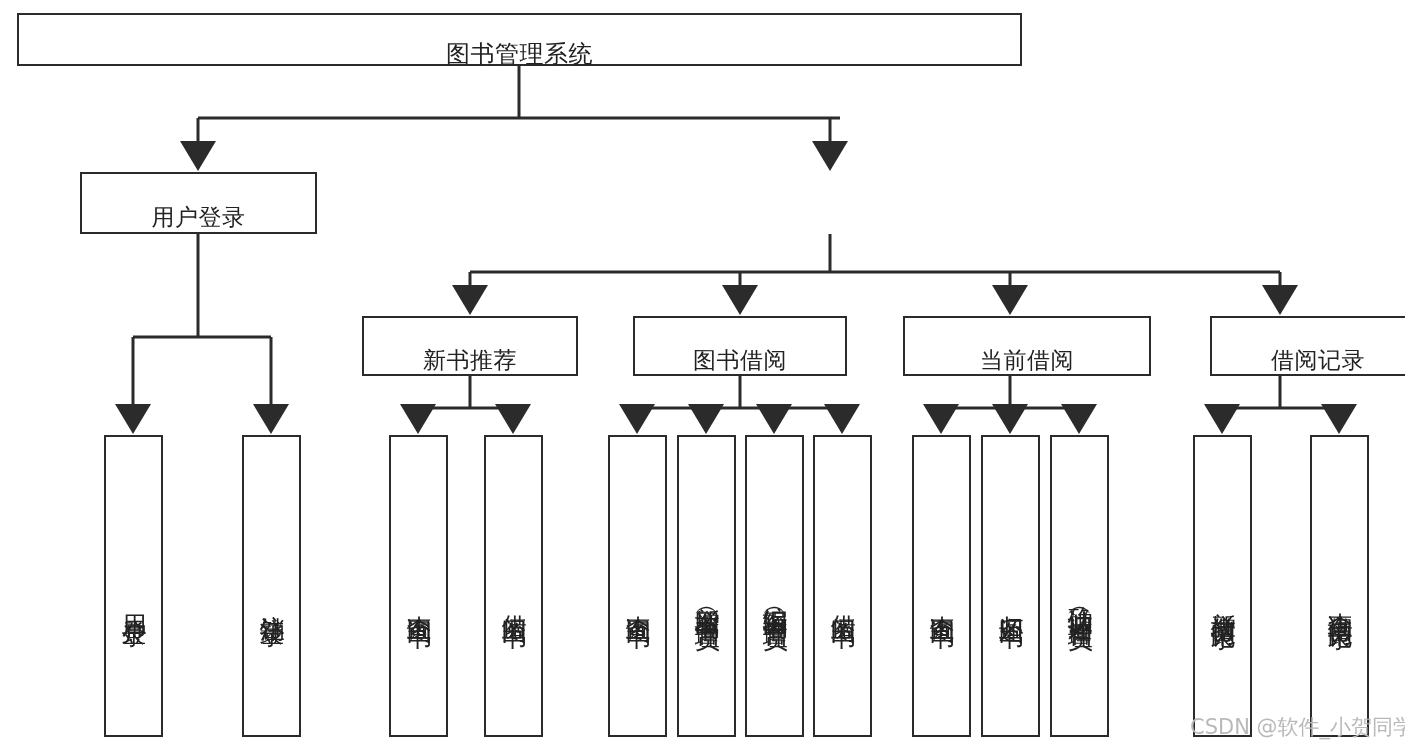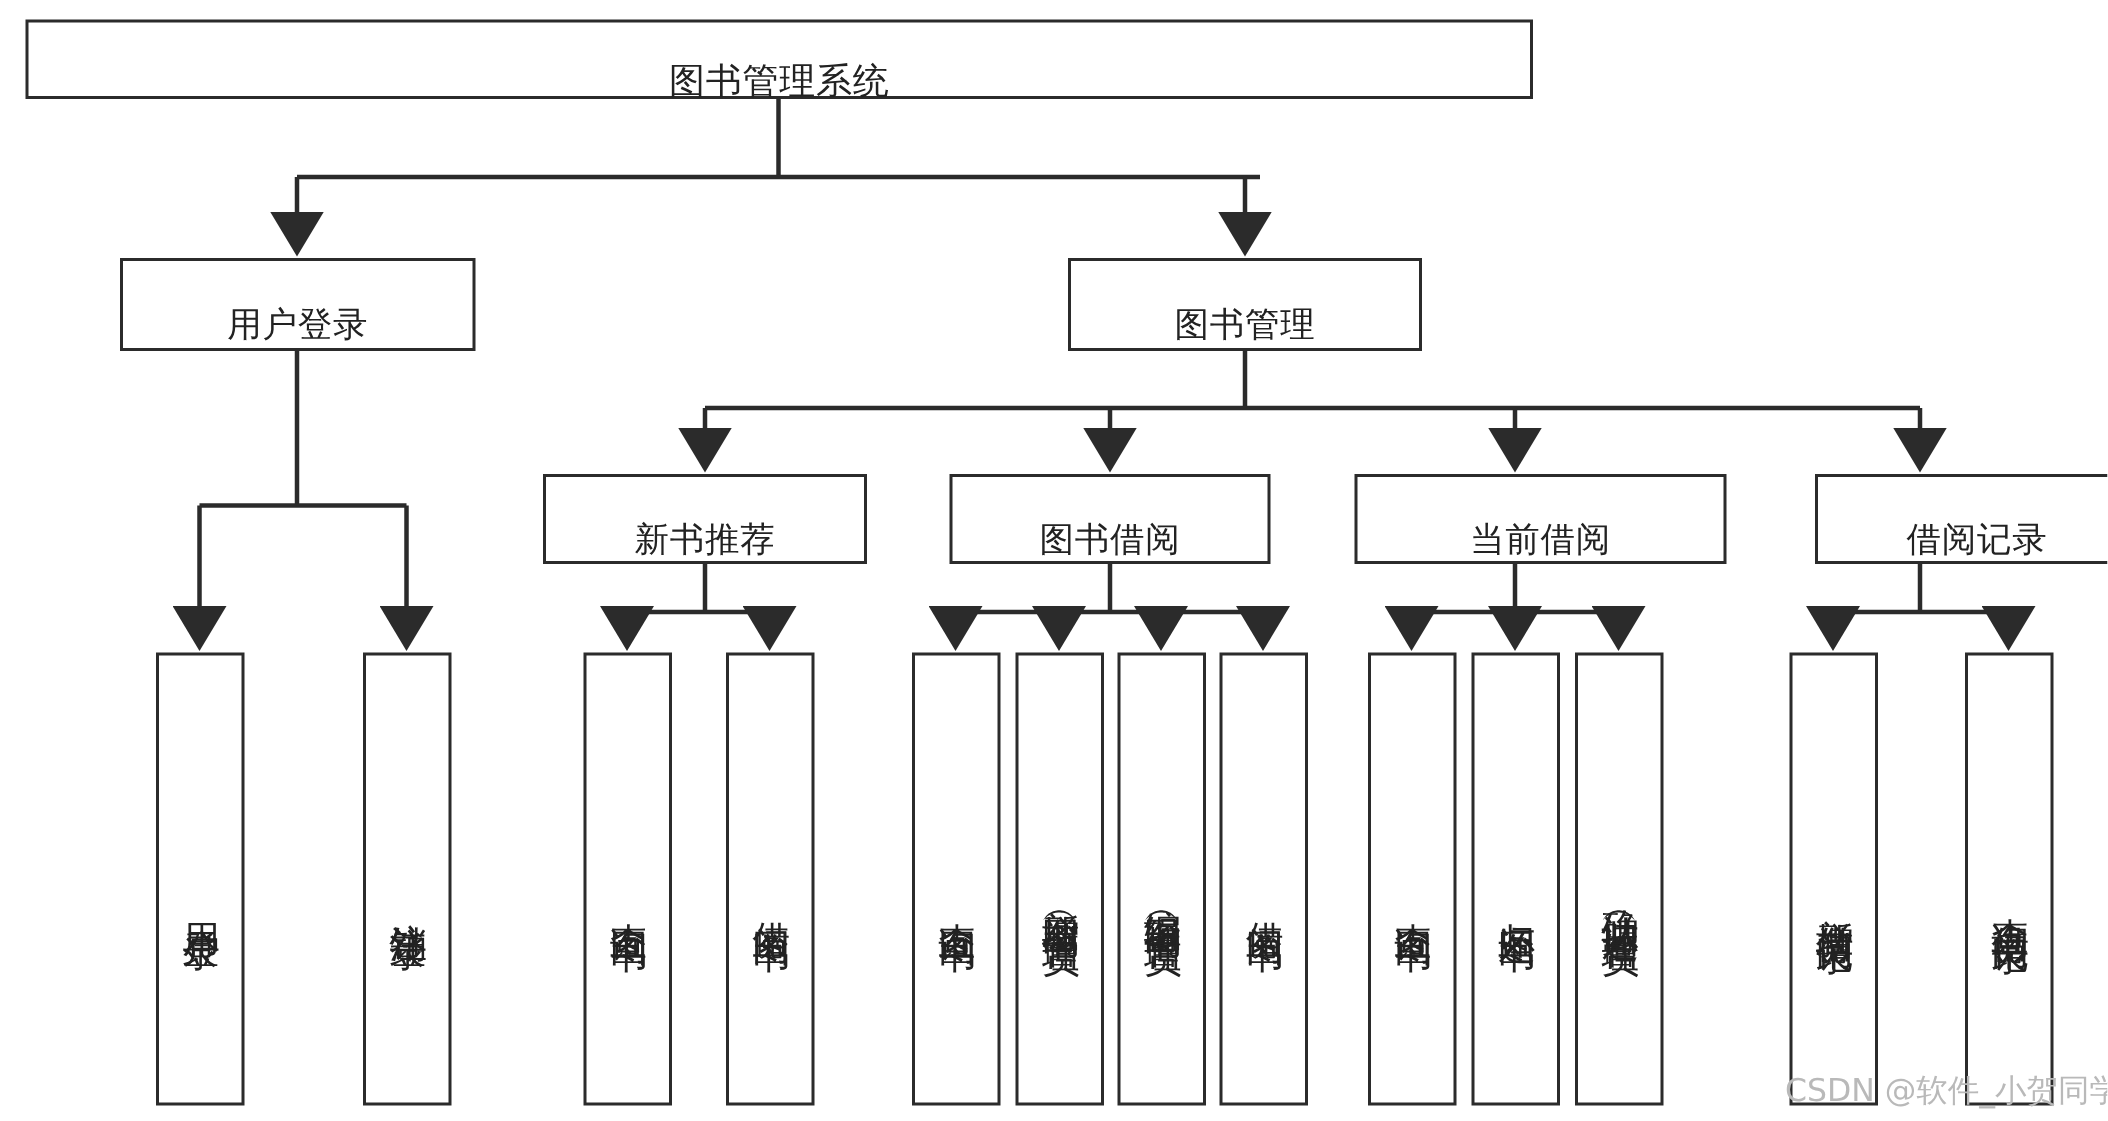--- a/index.html
+++ b/index.html
@@ -131,23 +131,20 @@
   </svg>
 
   <div class="node horiz root" style="left:17px; top:13px; width:1005px; height:53px;">
     <span class="label">图书管理系统</span>
   </div>
 
   <div class="node horiz" style="left:80px; top:172px; width:237px; height:62px;">
     <span class="label">用户登录</span>
   </div>
 
-  <div class="node horiz" style="left:712px; top:172px; width:236px; height:62px;">
-    <span class="label">图书管理</span>
-  </div>
 
   <div class="node horiz" style="left:362px; top:316px; width:216px; height:60px;">
     <span class="label">新书推荐</span>
   </div>
 
   <div class="node horiz" style="left:633px; top:316px; width:214px; height:60px;">
     <span class="label">图书借阅</span>
   </div>
 
   <div class="node horiz" style="left:903px; top:316px; width:248px; height:60px;">

